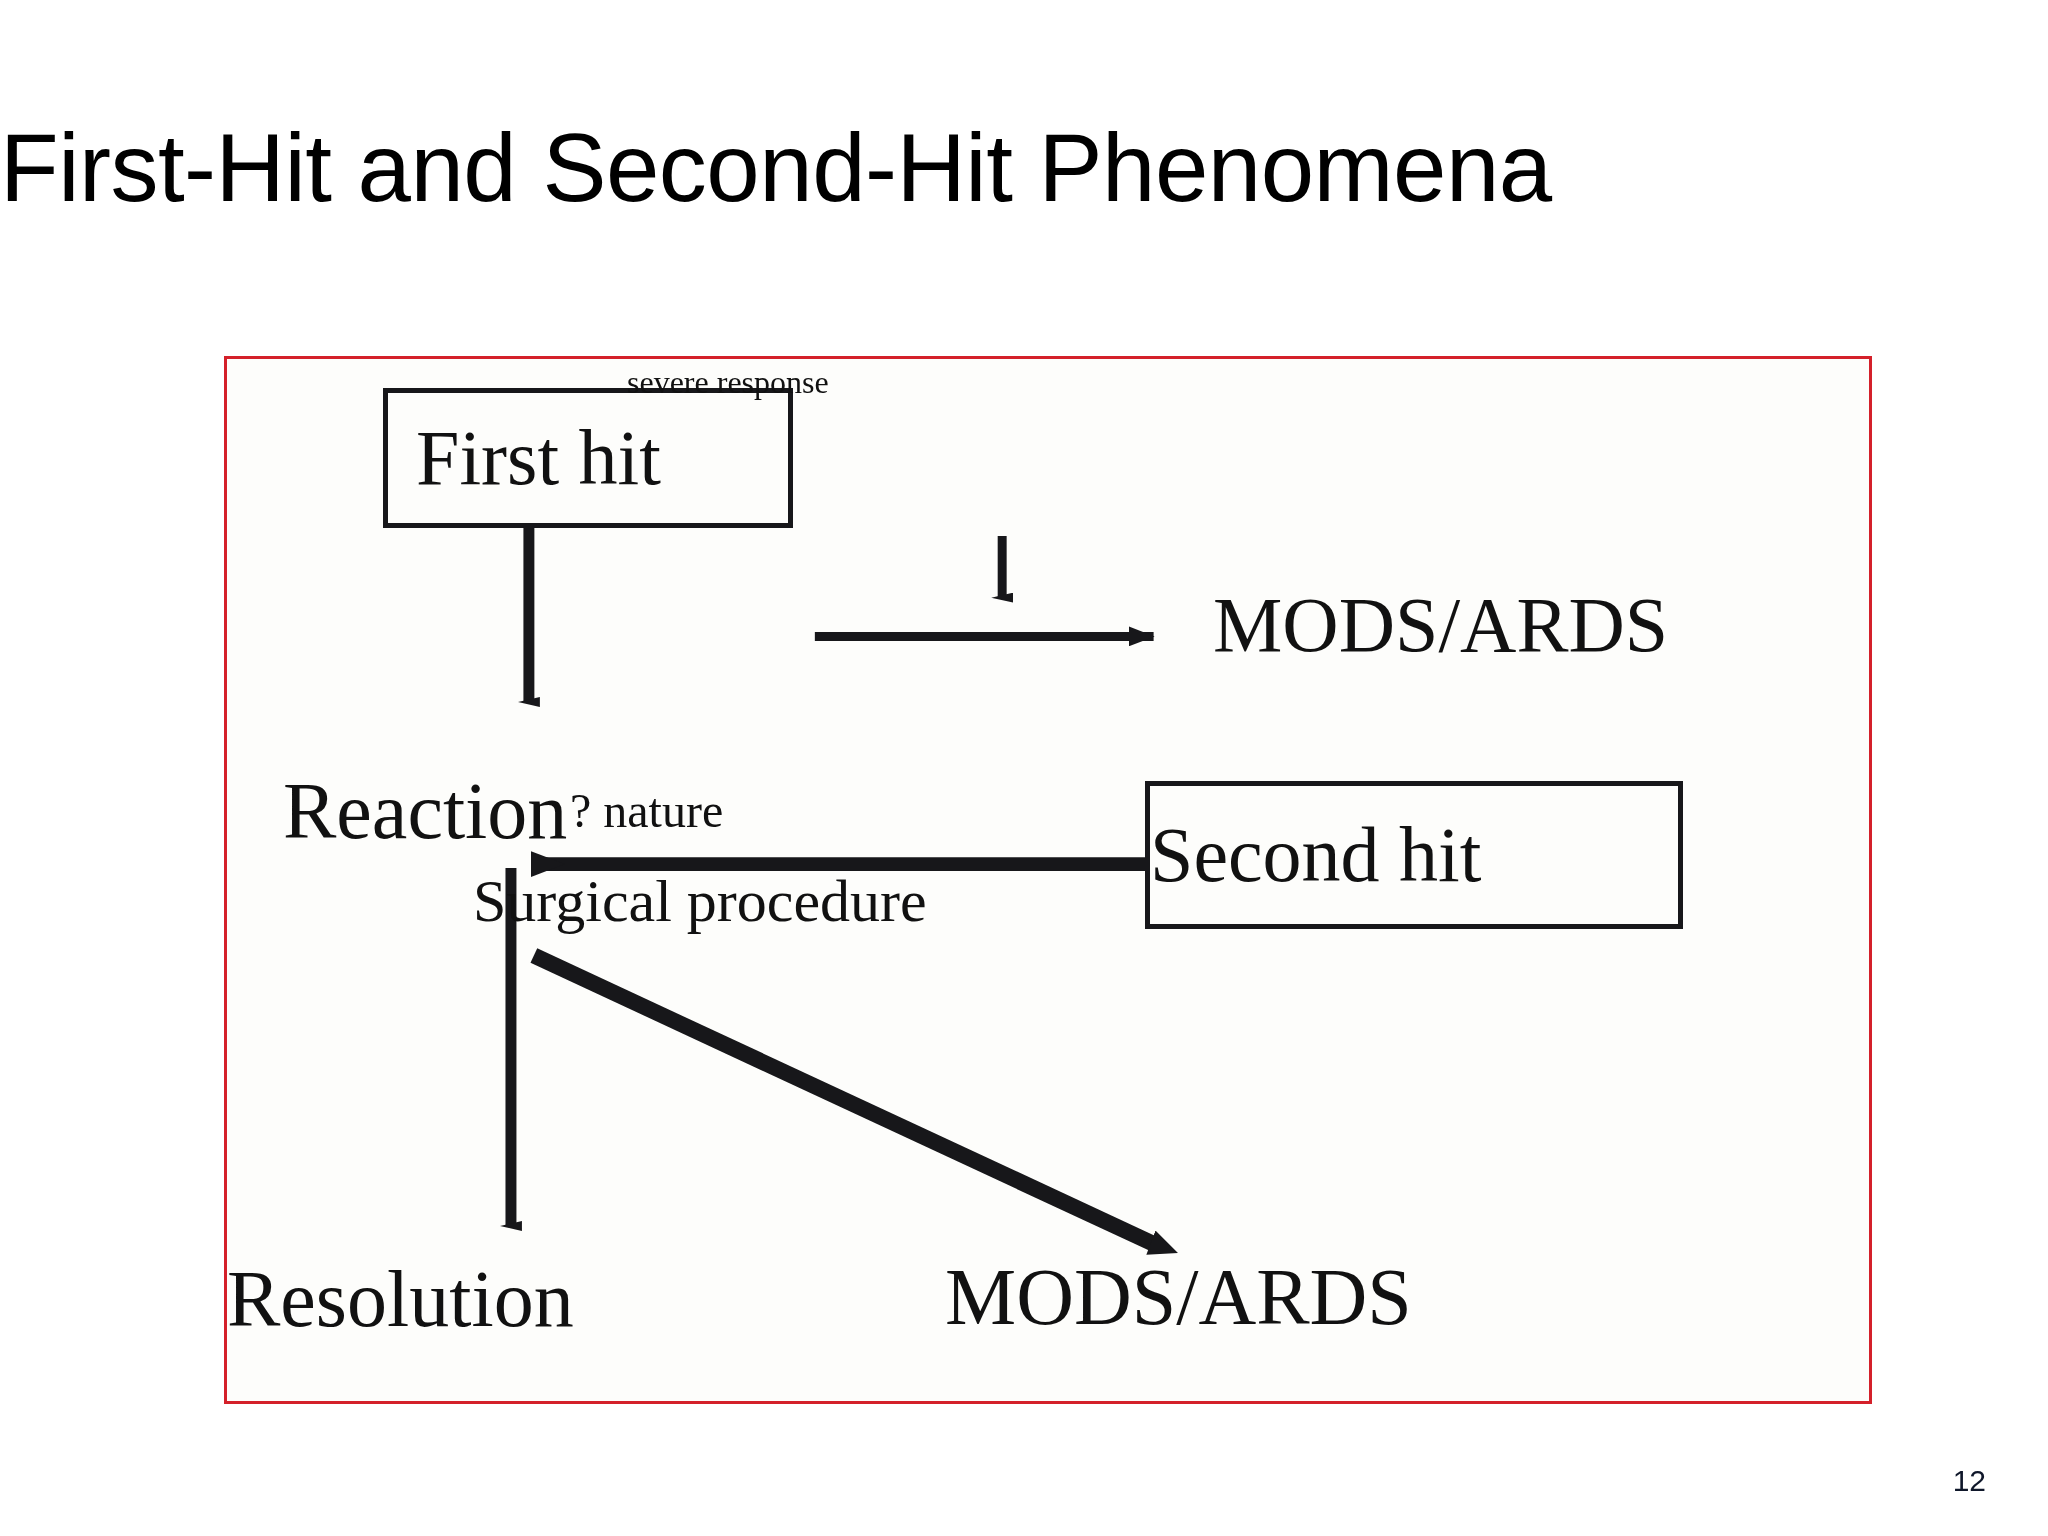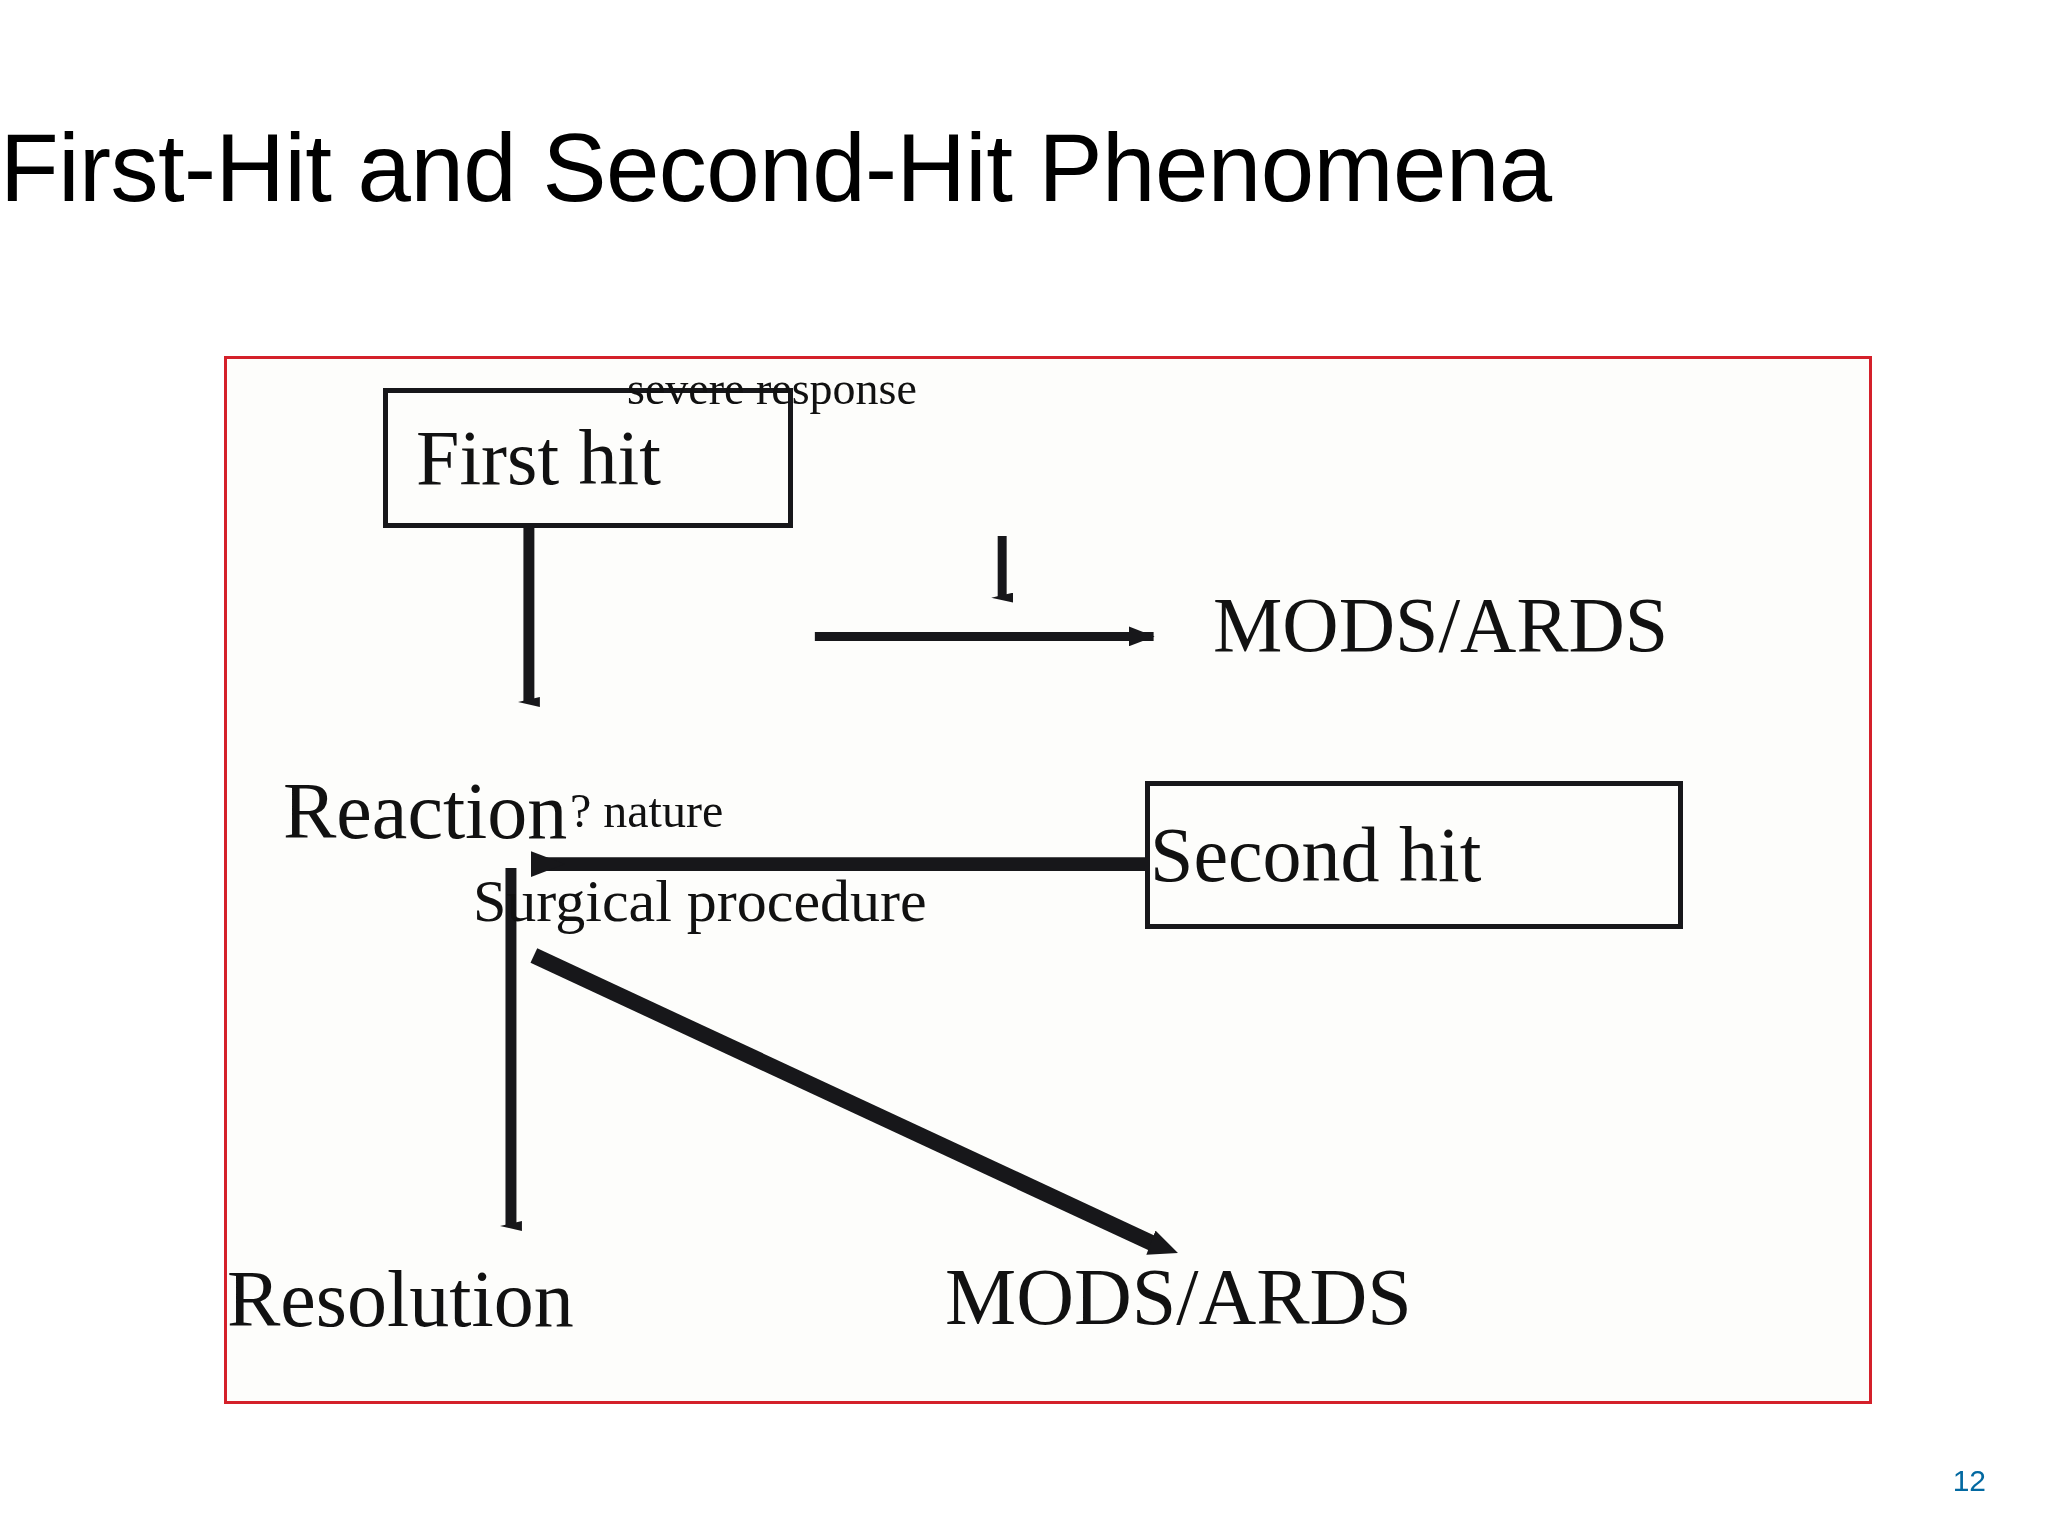--- a/index.html
+++ b/index.html
@@ -86,36 +86,36 @@
   
   #box-second-hit {
     left: 918px;
     top: 422px;
     width: 538px;
     height: 148px;
   }
   #box-second-hit .fig-text { font-size: 78px; }
 
   
-  #label-severe-response { left: 400px; top: 7px;  font-size: 46px; }
+  #label-severe-response { left: 400px; top: 7px;  font-size: 32px; }
   #label-mods-ards-top   { left: 986px; top: 227px; font-size: 78px; }
   #label-reaction        { left: 28px;  top: 412px; font-size: 80px; margin-left: 28px; }
   #label-q-nature        { left: 343px; top: 428px; font-size: 48px; }
   #label-surgical-proc   { left: 246px; top: 512px; font-size: 60px; }
   #label-resolution      { left: 0px;   top: 886px; font-size: 80px; margin-top: 14px; }
   #label-mods-ards-bottom{ left: 718px; top: 898px; font-size: 80px; }
 
   
   #page-number {
     position: absolute;
     right: 62px;
     bottom: 38px;
     font-family: "Liberation Sans", sans-serif;
     font-size: 30px;
-    color: #0369a1;
+    color: #0f172a;
   }
 </style>
 </head>
 <body>
 
 <div id="slide-title">First-Hit and Second-Hit Phenomena</div>
 
 <div id="figure-frame">
 
   <svg id="figure-canvas" viewBox="0 0 1648 1048" preserveAspectRatio="none">

